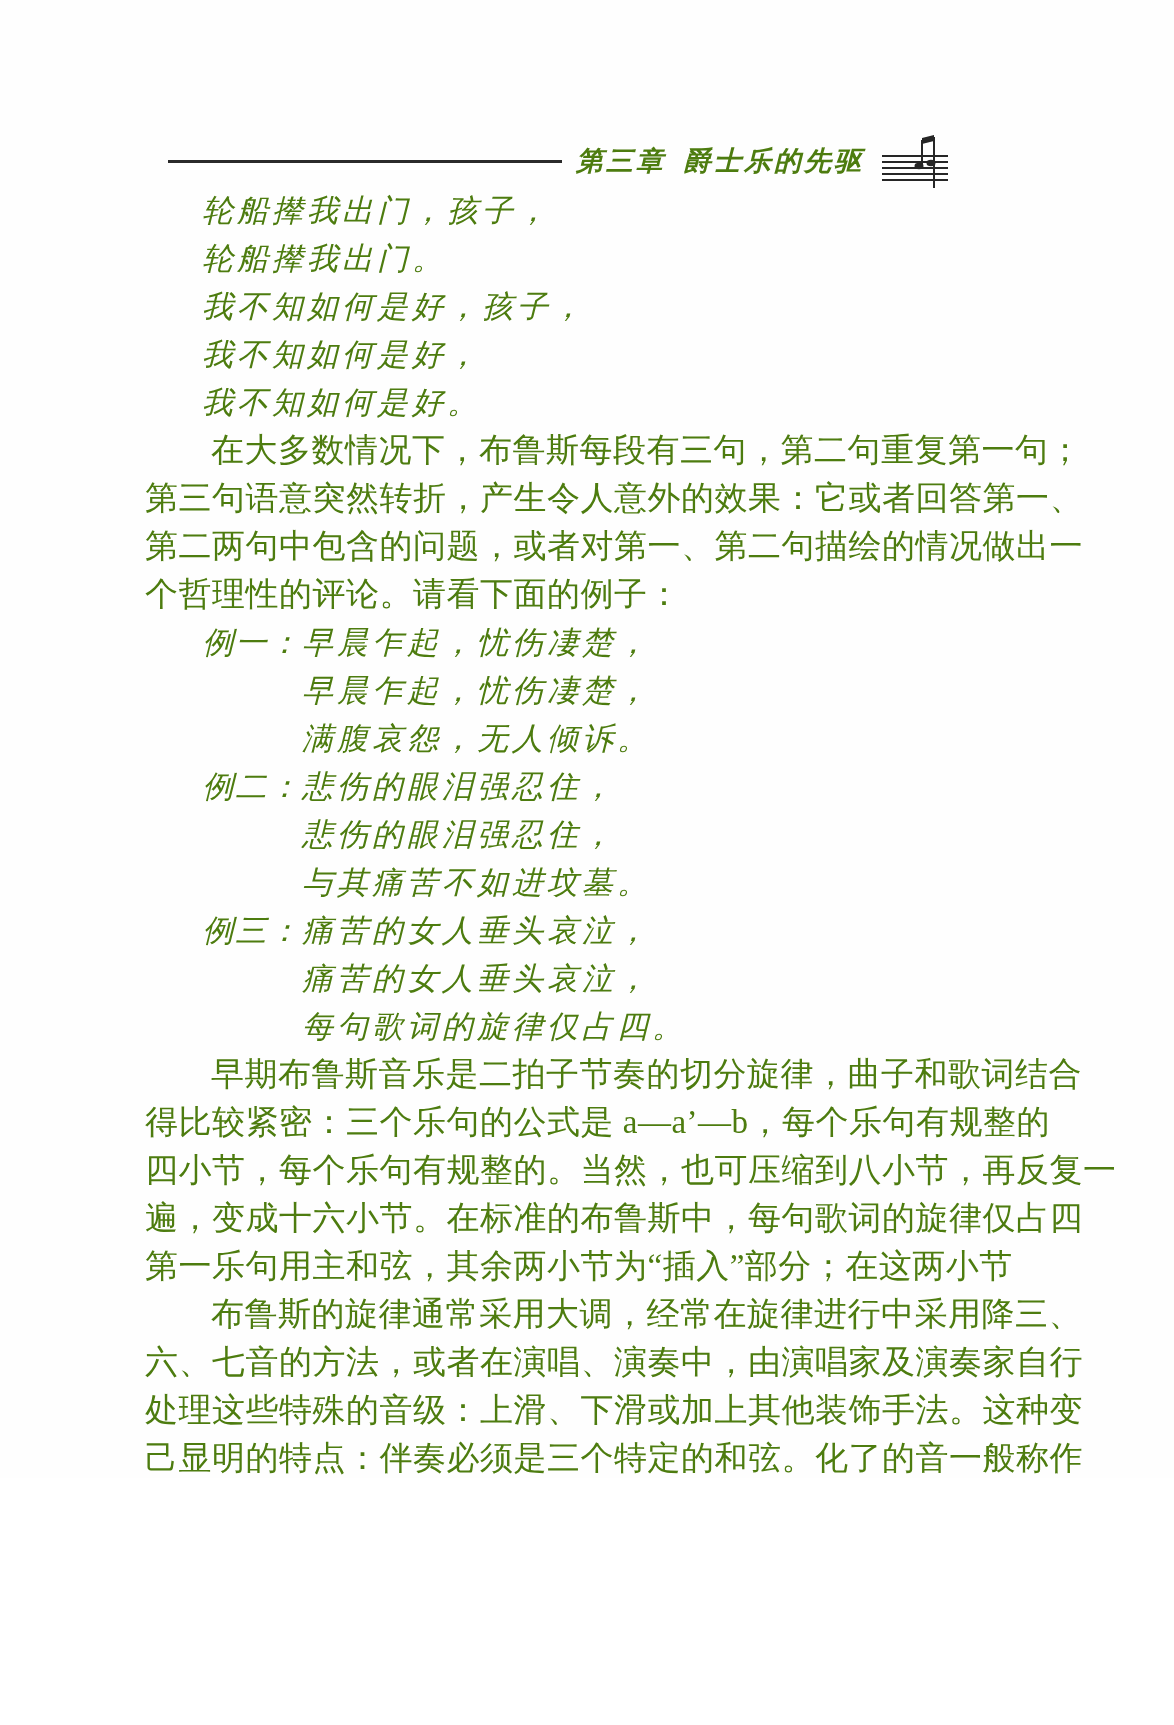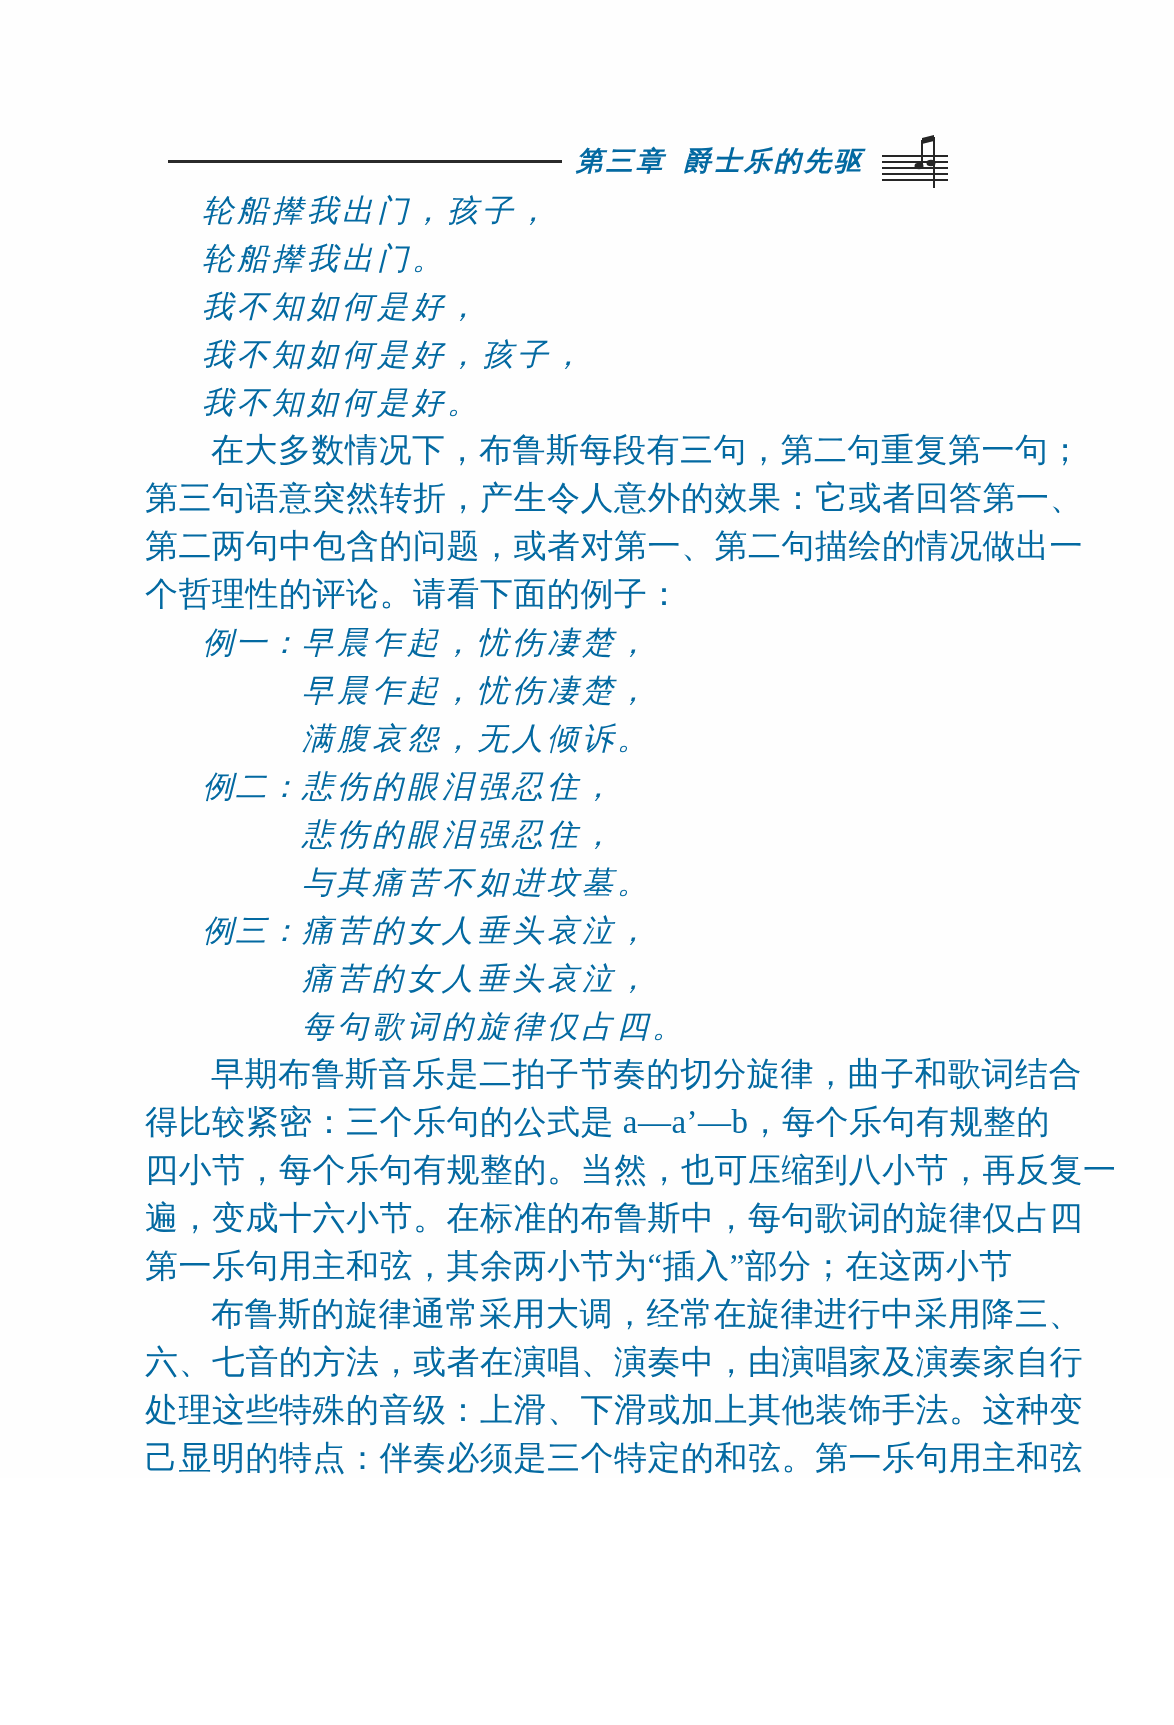--- a/index.html
+++ b/index.html
@@ -1,18 +1,18 @@
 <!DOCTYPE html>
 <html><head>
 <meta charset="utf-8">
 <style>
   html,body { margin:0; padding:0; background:#ffffff; }
   .page {
     position:relative; width:1174px; height:1478px; background:#fefefe;
-    font-family:"Liberation Serif", serif; color:#0369a1; overflow:hidden;
+    font-family:"Liberation Serif", serif; color:#4d7c0f; overflow:hidden;
   }
   
   .header { position:absolute; top:132px; left:168px; width:782px;
             display:flex; align-items:center; }
   .header-rule { flex:1; height:3px; background:#2a2a2a; margin-right:14px; }
   .header-text { font-weight:bold; font-style:italic; font-size:27px;
                  letter-spacing:3px; white-space:nowrap; }
   .header-chapter { margin-right:18px; }
   .header-icon { margin-left:16px; width:70px; height:58px; }
   
@@ -62,22 +62,22 @@
         <ellipse cx="51" cy="31" rx="4.5" ry="3.2"></ellipse>
       </g>
     </svg>
   </div>
 
   <div class="content">
 
     <div>
       <div class="line poem-line">轮船撵我出门，孩子，</div>
       <div class="line poem-line">轮船撵我出门。</div>
+      <div class="line poem-line">我不知如何是好，孩子，</div>
       <div class="line poem-line">我不知如何是好，</div>
-      <div class="line poem-line">我不知如何是好，孩子，</div>
       <div class="line poem-line">我不知如何是好。</div>
     </div>
 
     <div>
       <div class="line body-line indent">在大多数情况下，布鲁斯每段有三句，第二句重复第一句；</div>
       <div class="line body-line">第三句语意突然转折，产生令人意外的效果：它或者回答第一、</div>
       <div class="line body-line">第二两句中包含的问题，或者对第一、第二句描绘的情况做出一</div>
       <div class="line body-line">个哲理性的评论。请看下面的例子：</div>
     </div>
 
@@ -113,20 +113,20 @@
       <div class="line body-line">得比较紧密：三个乐句的公式是 a—a’—b，每个乐句有规整的</div>
       <div class="line body-line">四小节，每个乐句有规整的。当然，也可压缩到八小节，再反复一</div>
       <div class="line body-line">遍，变成十六小节。在标准的布鲁斯中，每句歌词的旋律仅占四</div>
       <div class="line body-line">第一乐句用主和弦，其余两小节为“插入”部分；在这两小节</div>
     </div>
 
     <div>
       <div class="line body-line indent">布鲁斯的旋律通常采用大调，经常在旋律进行中采用降三、</div>
       <div class="line body-line">六、七音的方法，或者在演唱、演奏中，由演唱家及演奏家自行</div>
       <div class="line body-line">处理这些特殊的音级：上滑、下滑或加上其他装饰手法。这种变</div>
-      <div class="line body-line">己显明的特点：伴奏必须是三个特定的和弦。第一乐句用主和弦</div>
+      <div class="line body-line">己显明的特点：伴奏必须是三个特定的和弦。化了的音一般称作</div>
     </div>
 
   </div>
 
   <div class="page-number">· 67 ·</div>
 
 </div>
 
 </body></html>

